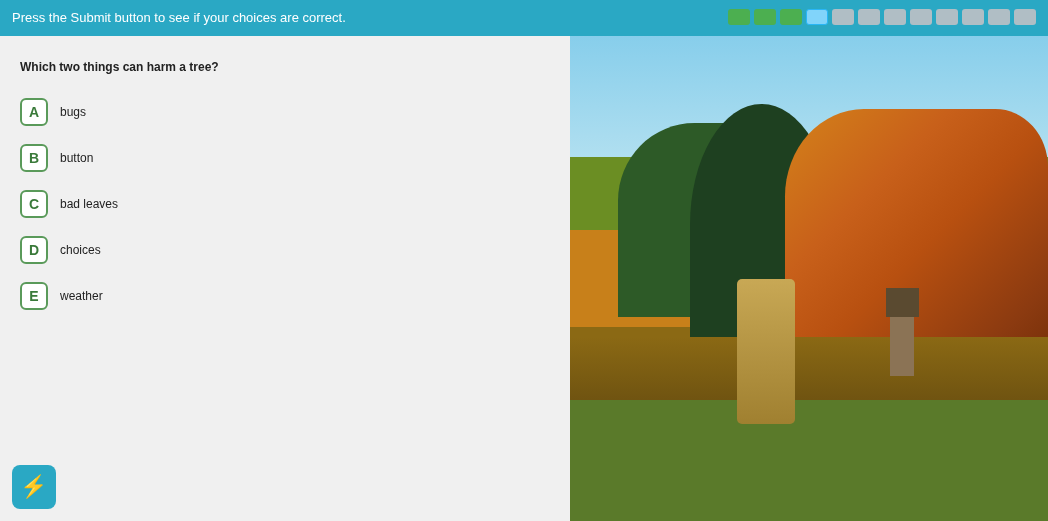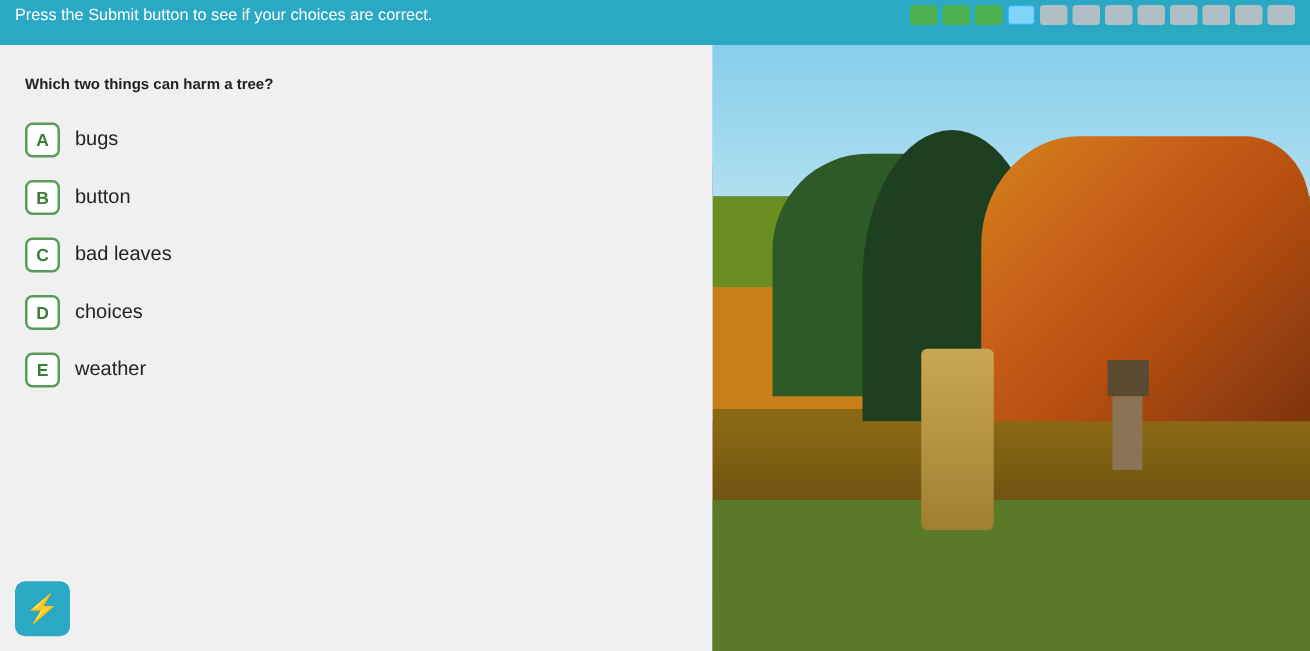--- a/index.html
+++ b/index.html
@@ -9,20 +9,21 @@
       height: 521px;
       overflow: hidden;
       font-family: Arial, sans-serif;
       background: #e8e8e8;
     }
 
     .top-bar {
       background: #2aa8c4;
       padding: 4px 12px 6px 12px;
       display: flex;
+      align-items: center;
       justify-content: space-between;
       height: 36px;
     }
 
     .top-bar-text {
       color: white;
       font-size: 13px;
     }
 
     .progress-boxes {
@@ -83,21 +84,21 @@
       display: flex;
       align-items: center;
       justify-content: center;
       font-weight: bold;
       font-size: 14px;
       color: #3a7a3a;
       flex-shrink: 0;
     }
 
     .option-label {
-      font-size: 16px;
+      font-size: 12px;
       color: #222;
       text-align: center;
     }
 
     .bottom-button {
       position: absolute;
       bottom: 12px;
       left: 12px;
       width: 44px;
       height: 44px;

